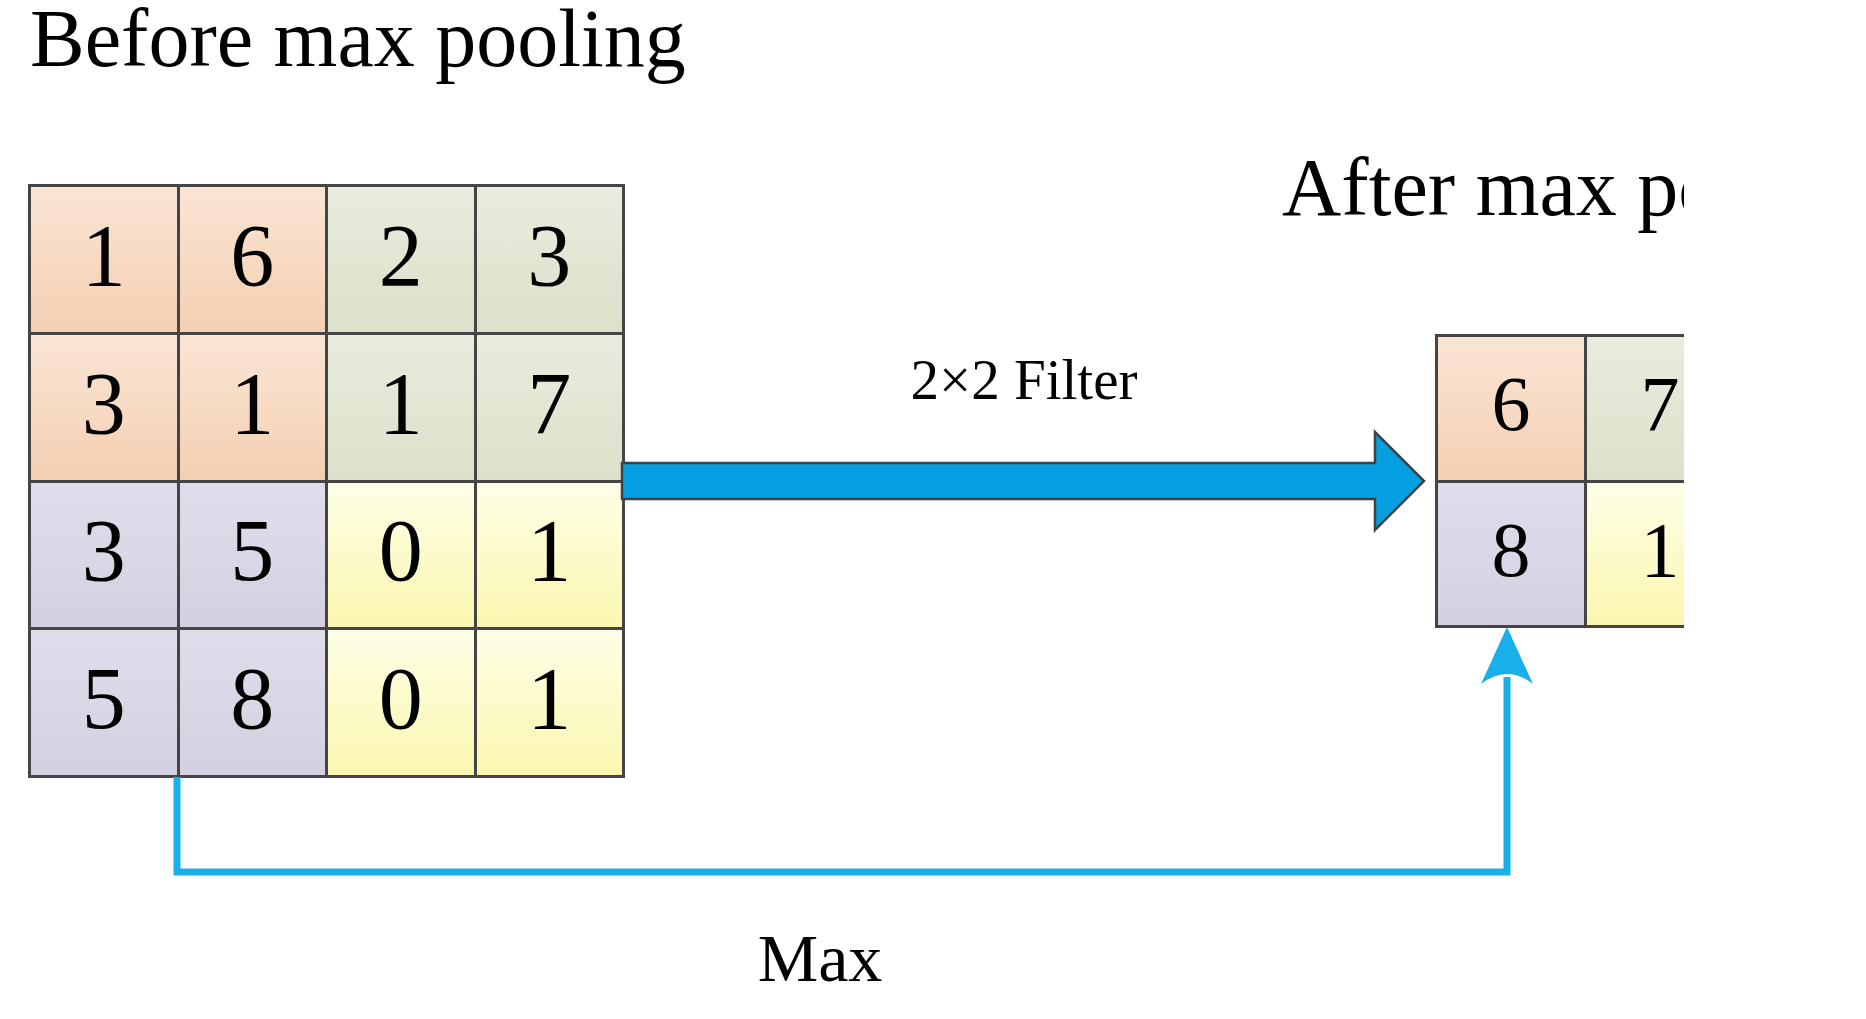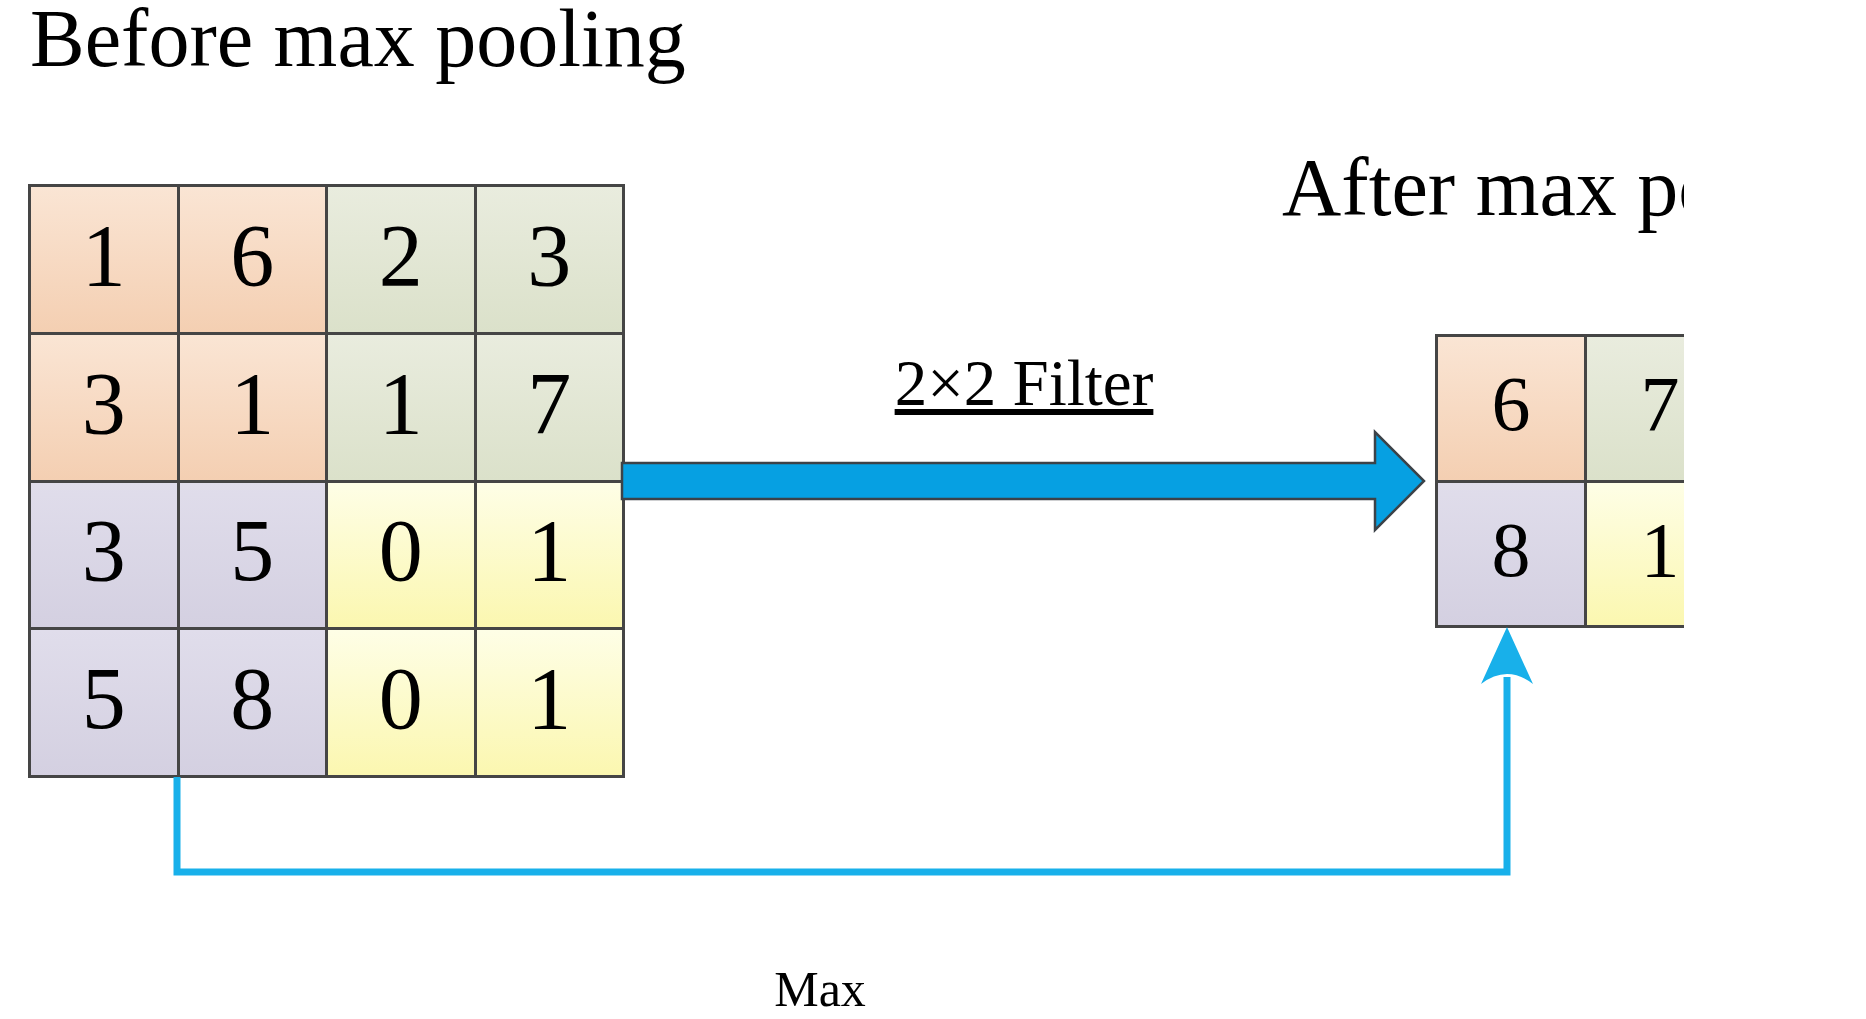--- a/index.html
+++ b/index.html
@@ -13,33 +13,31 @@
   }
   .title{
     position:absolute;
     font-size:82px;
     line-height:1;
     white-space:nowrap;
     color:#000;
   }
   .label{
     position:absolute;
-    font-size:65px;
+    font-size:57px;
     line-height:1;
     white-space:nowrap;
     transform:translateX(-50%);
-    text-decoration:underline;
   }
   .max-label{
     position:absolute;
-    font-size:50px;
+    font-size:68px;
     line-height:1;
     white-space:nowrap;
     transform:translateX(-50%);
-    margin-top:40px;
   }
   .pool-grid{
     position:absolute;
     display:grid;
     background:#454545;
     gap:3px;
     padding:3px;
     box-sizing:border-box;
   }
   #before-grid{

